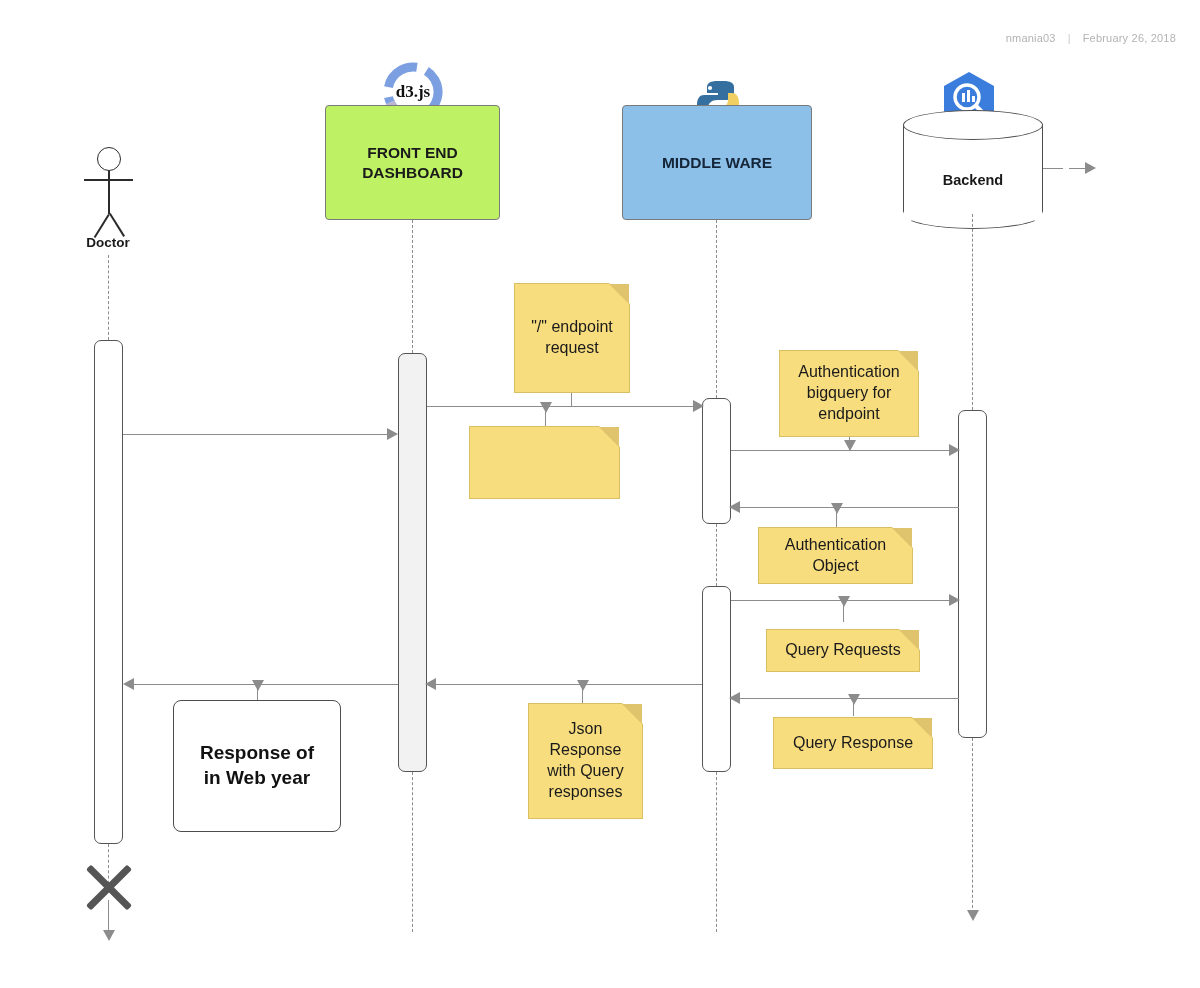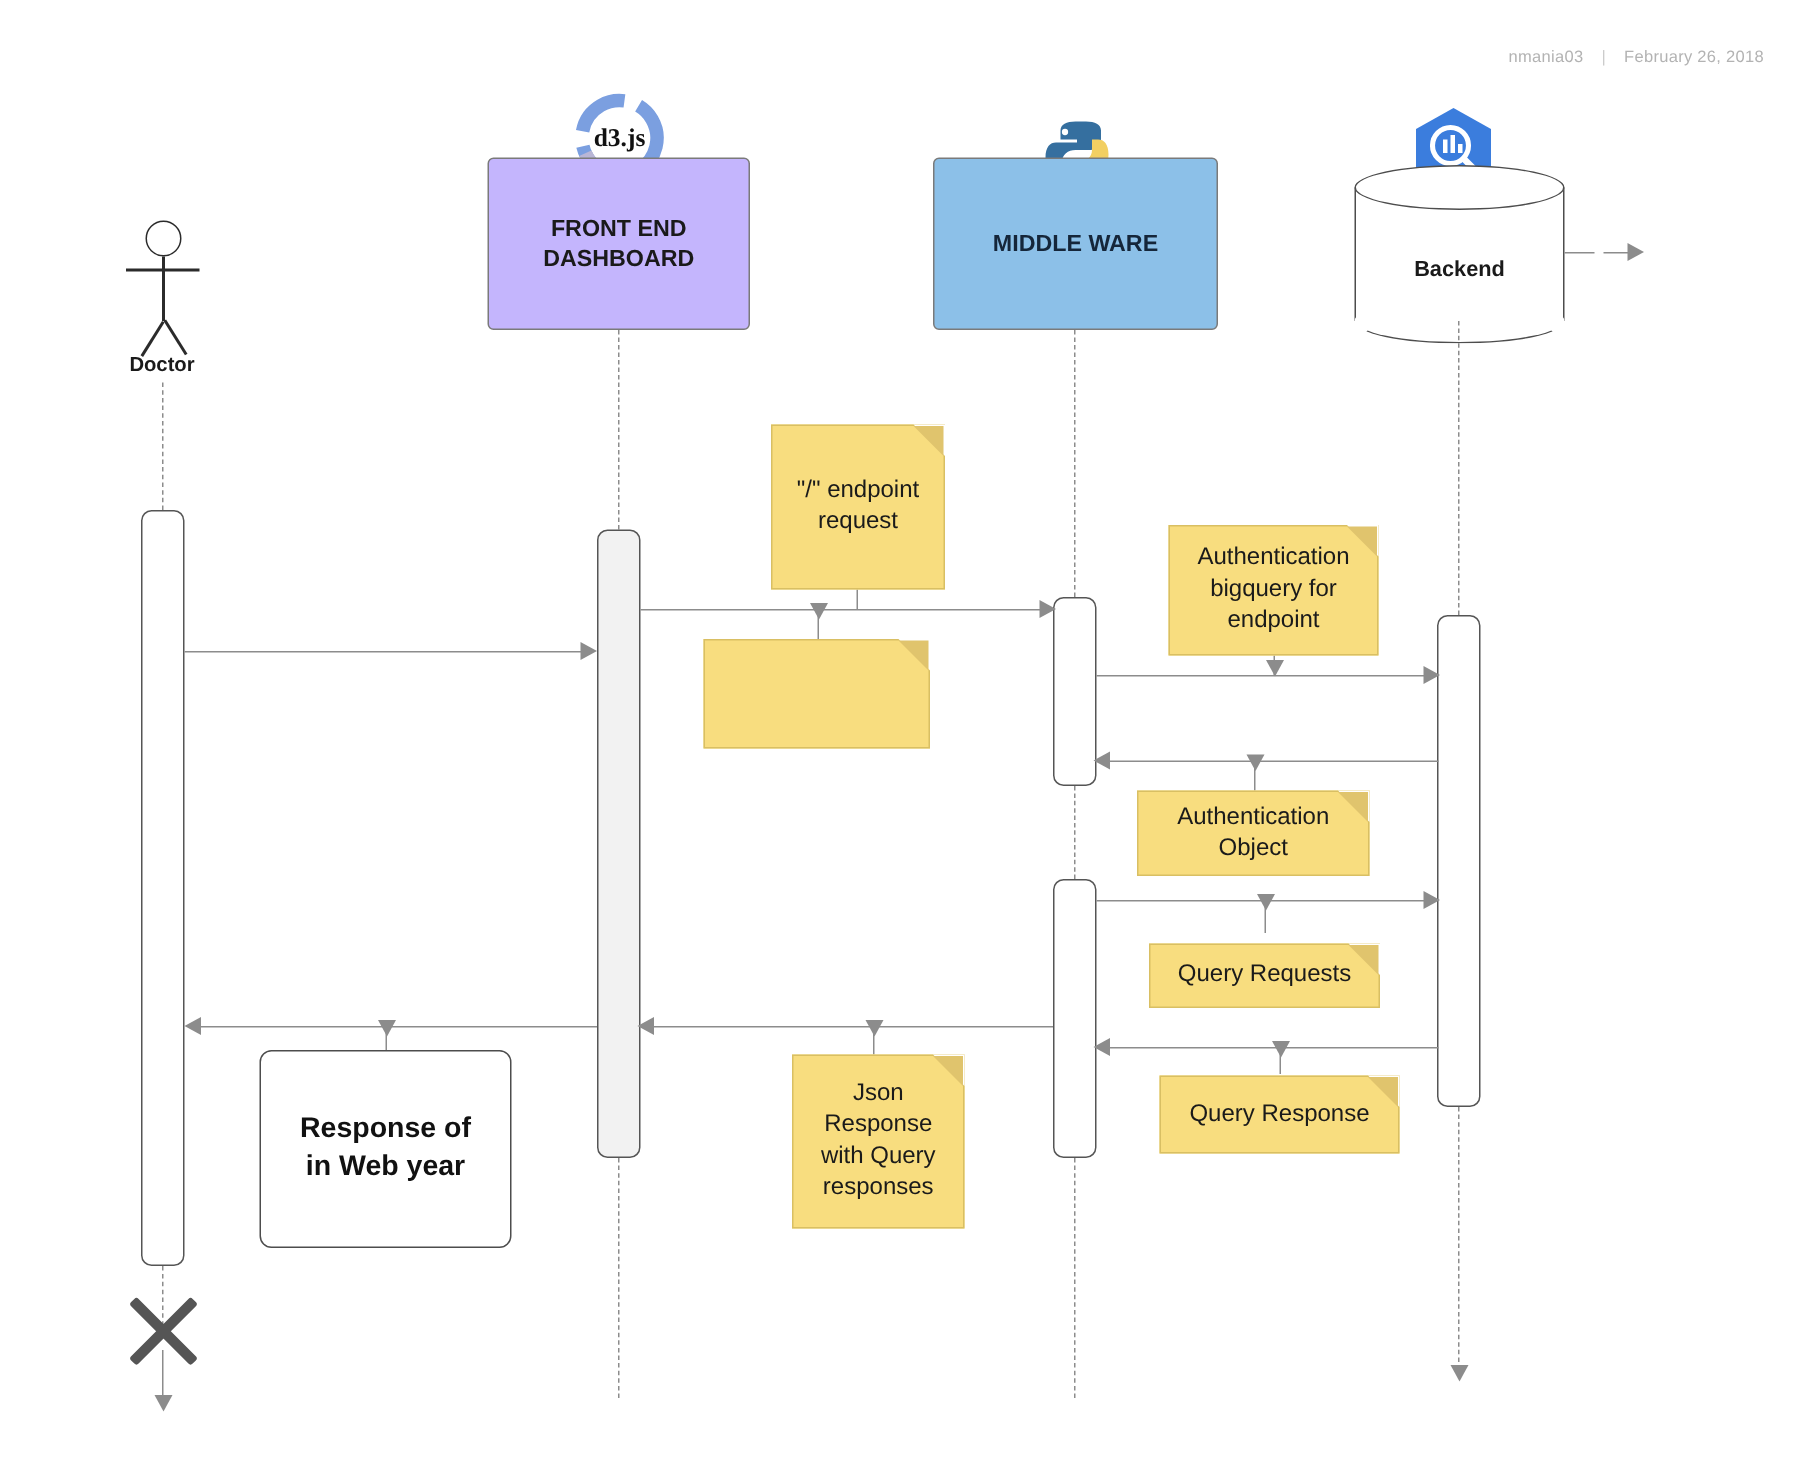--- a/index.html
+++ b/index.html
@@ -56,21 +56,21 @@
     display: flex;
     align-items: center;
     justify-content: center;
     text-align: center;
     font-weight: bold;
     font-size: 15.5px;
     line-height: 1.25;
     color: #1a1a1a;
   }
   .pbox-front {
-    background: #c4b5fd;
+    background: #bef264;
     border: 1.2px solid #7a7a7a;
   }
   .pbox-middle {
     background: #8cc0e8;
     border: 1.2px solid #7a7a7a;
     color: #15263a;
   }
 
   
   .cyl-body {

